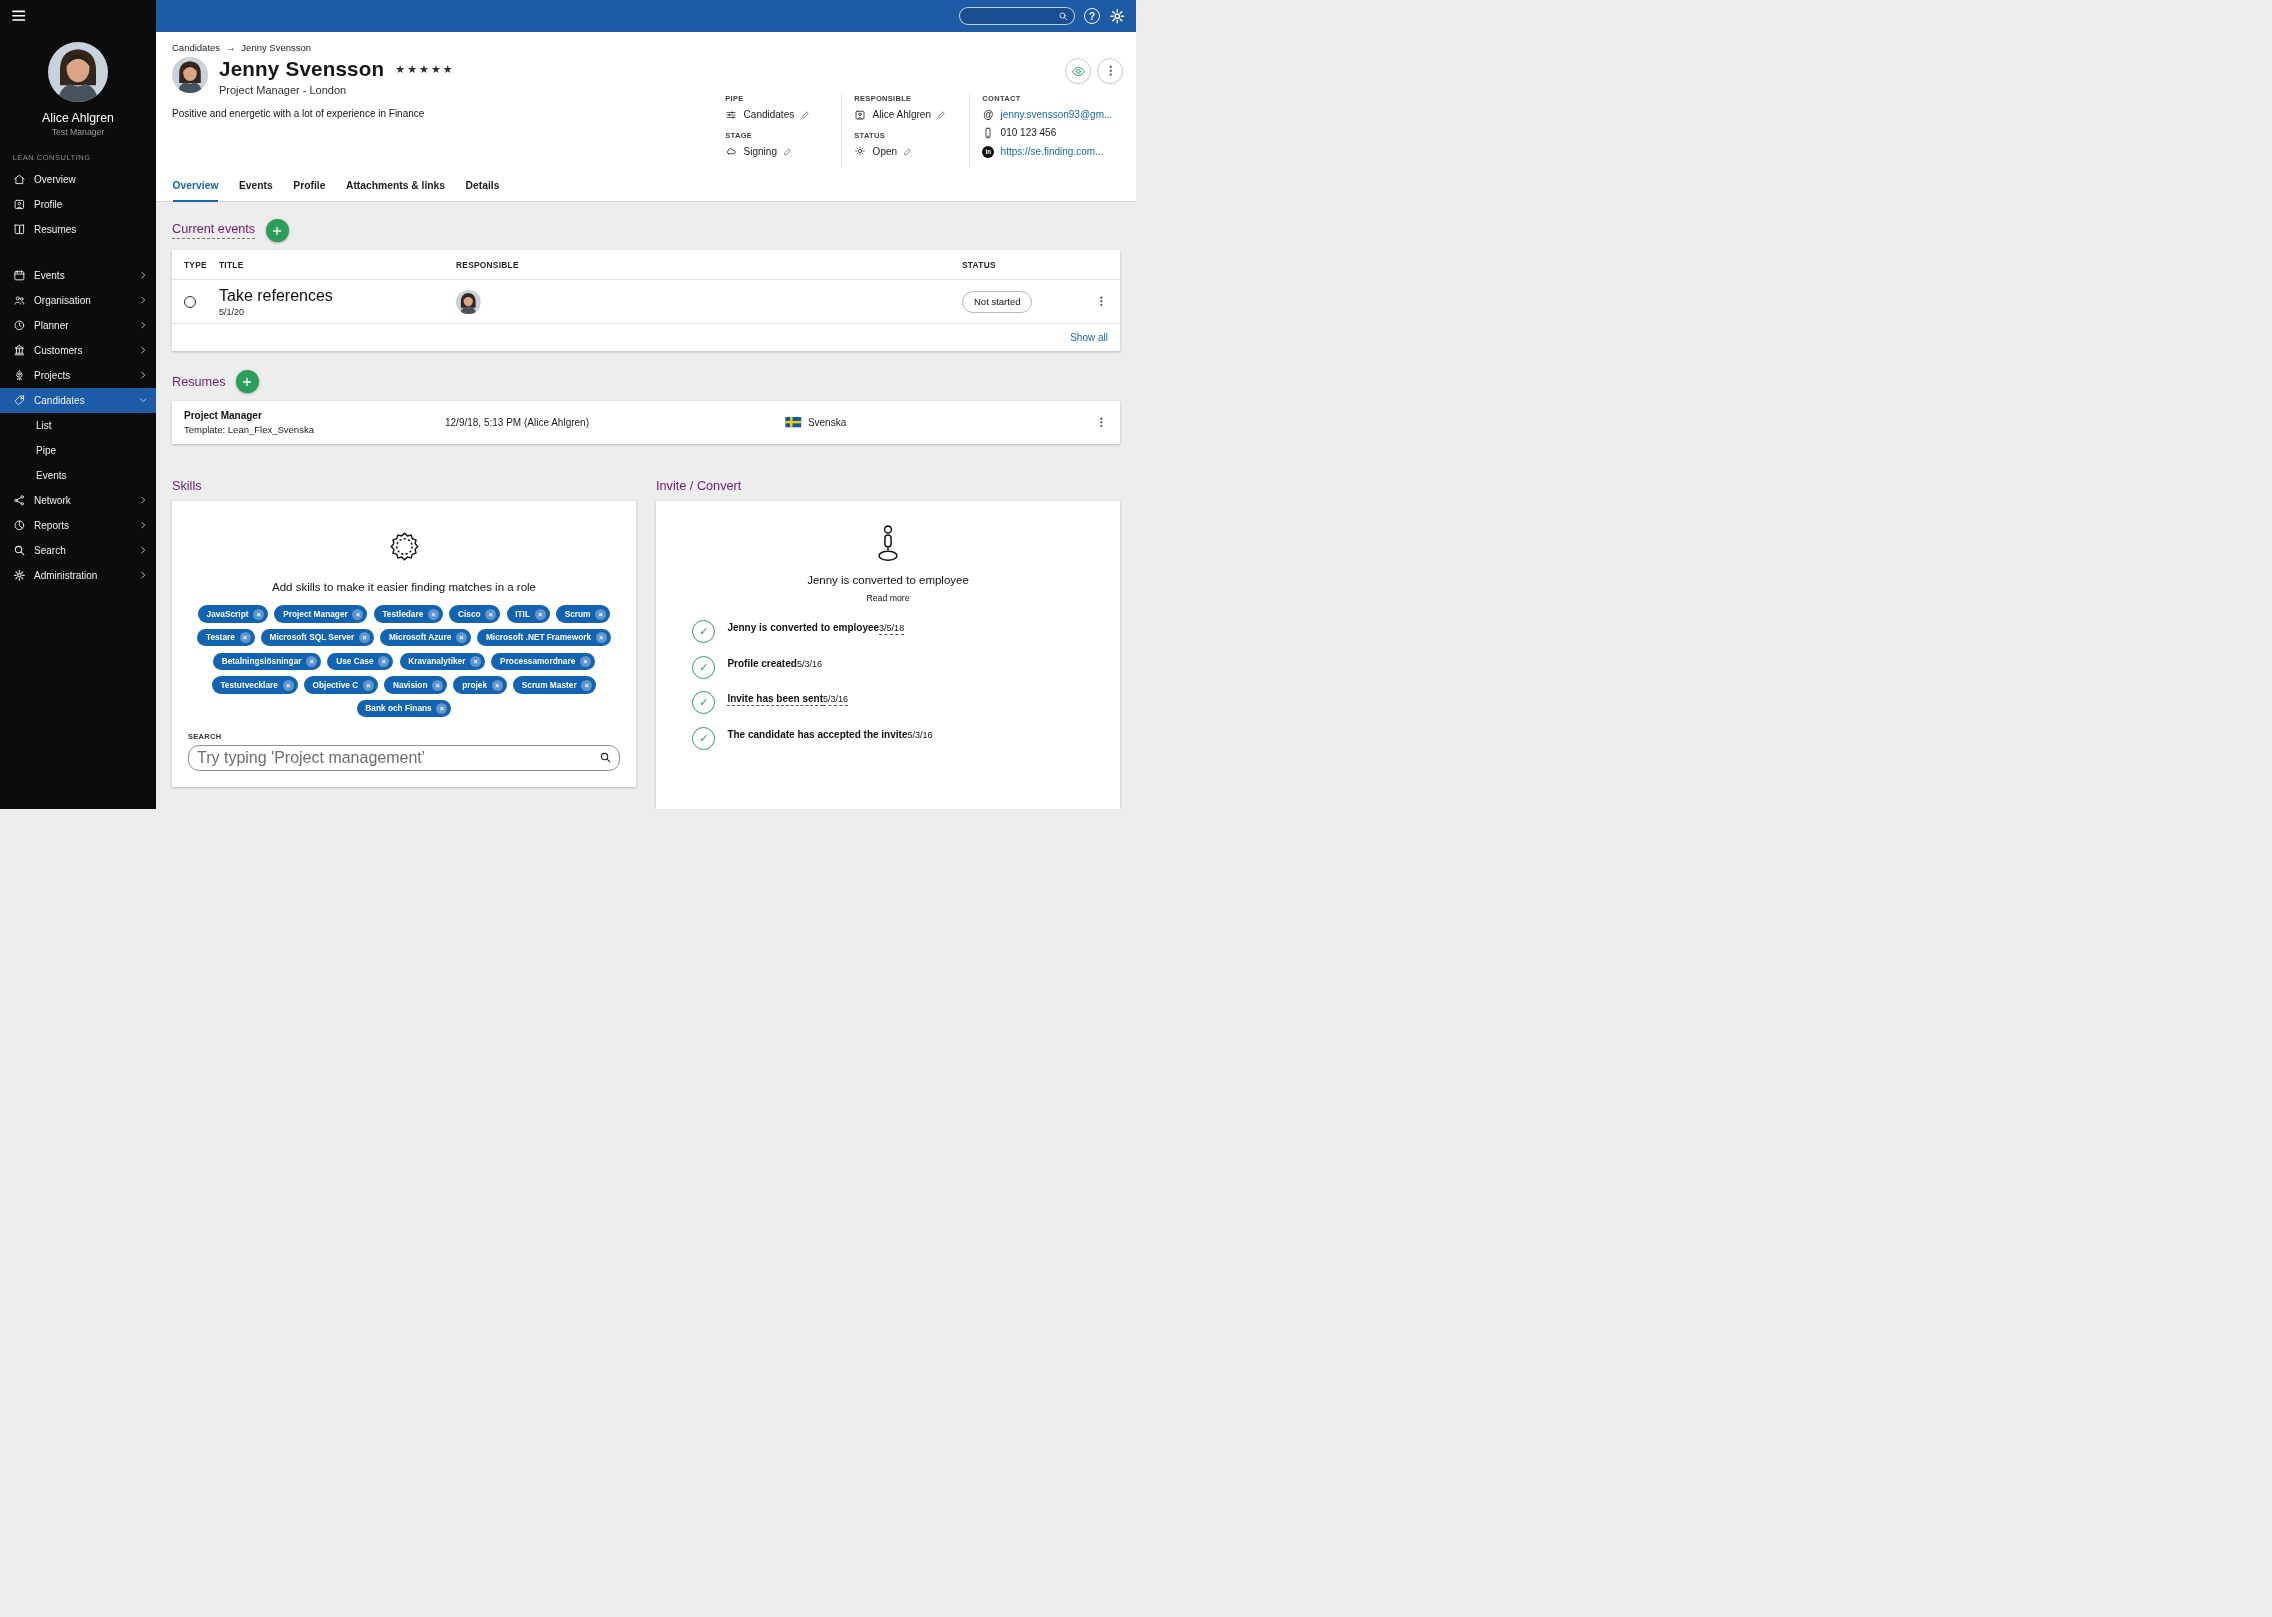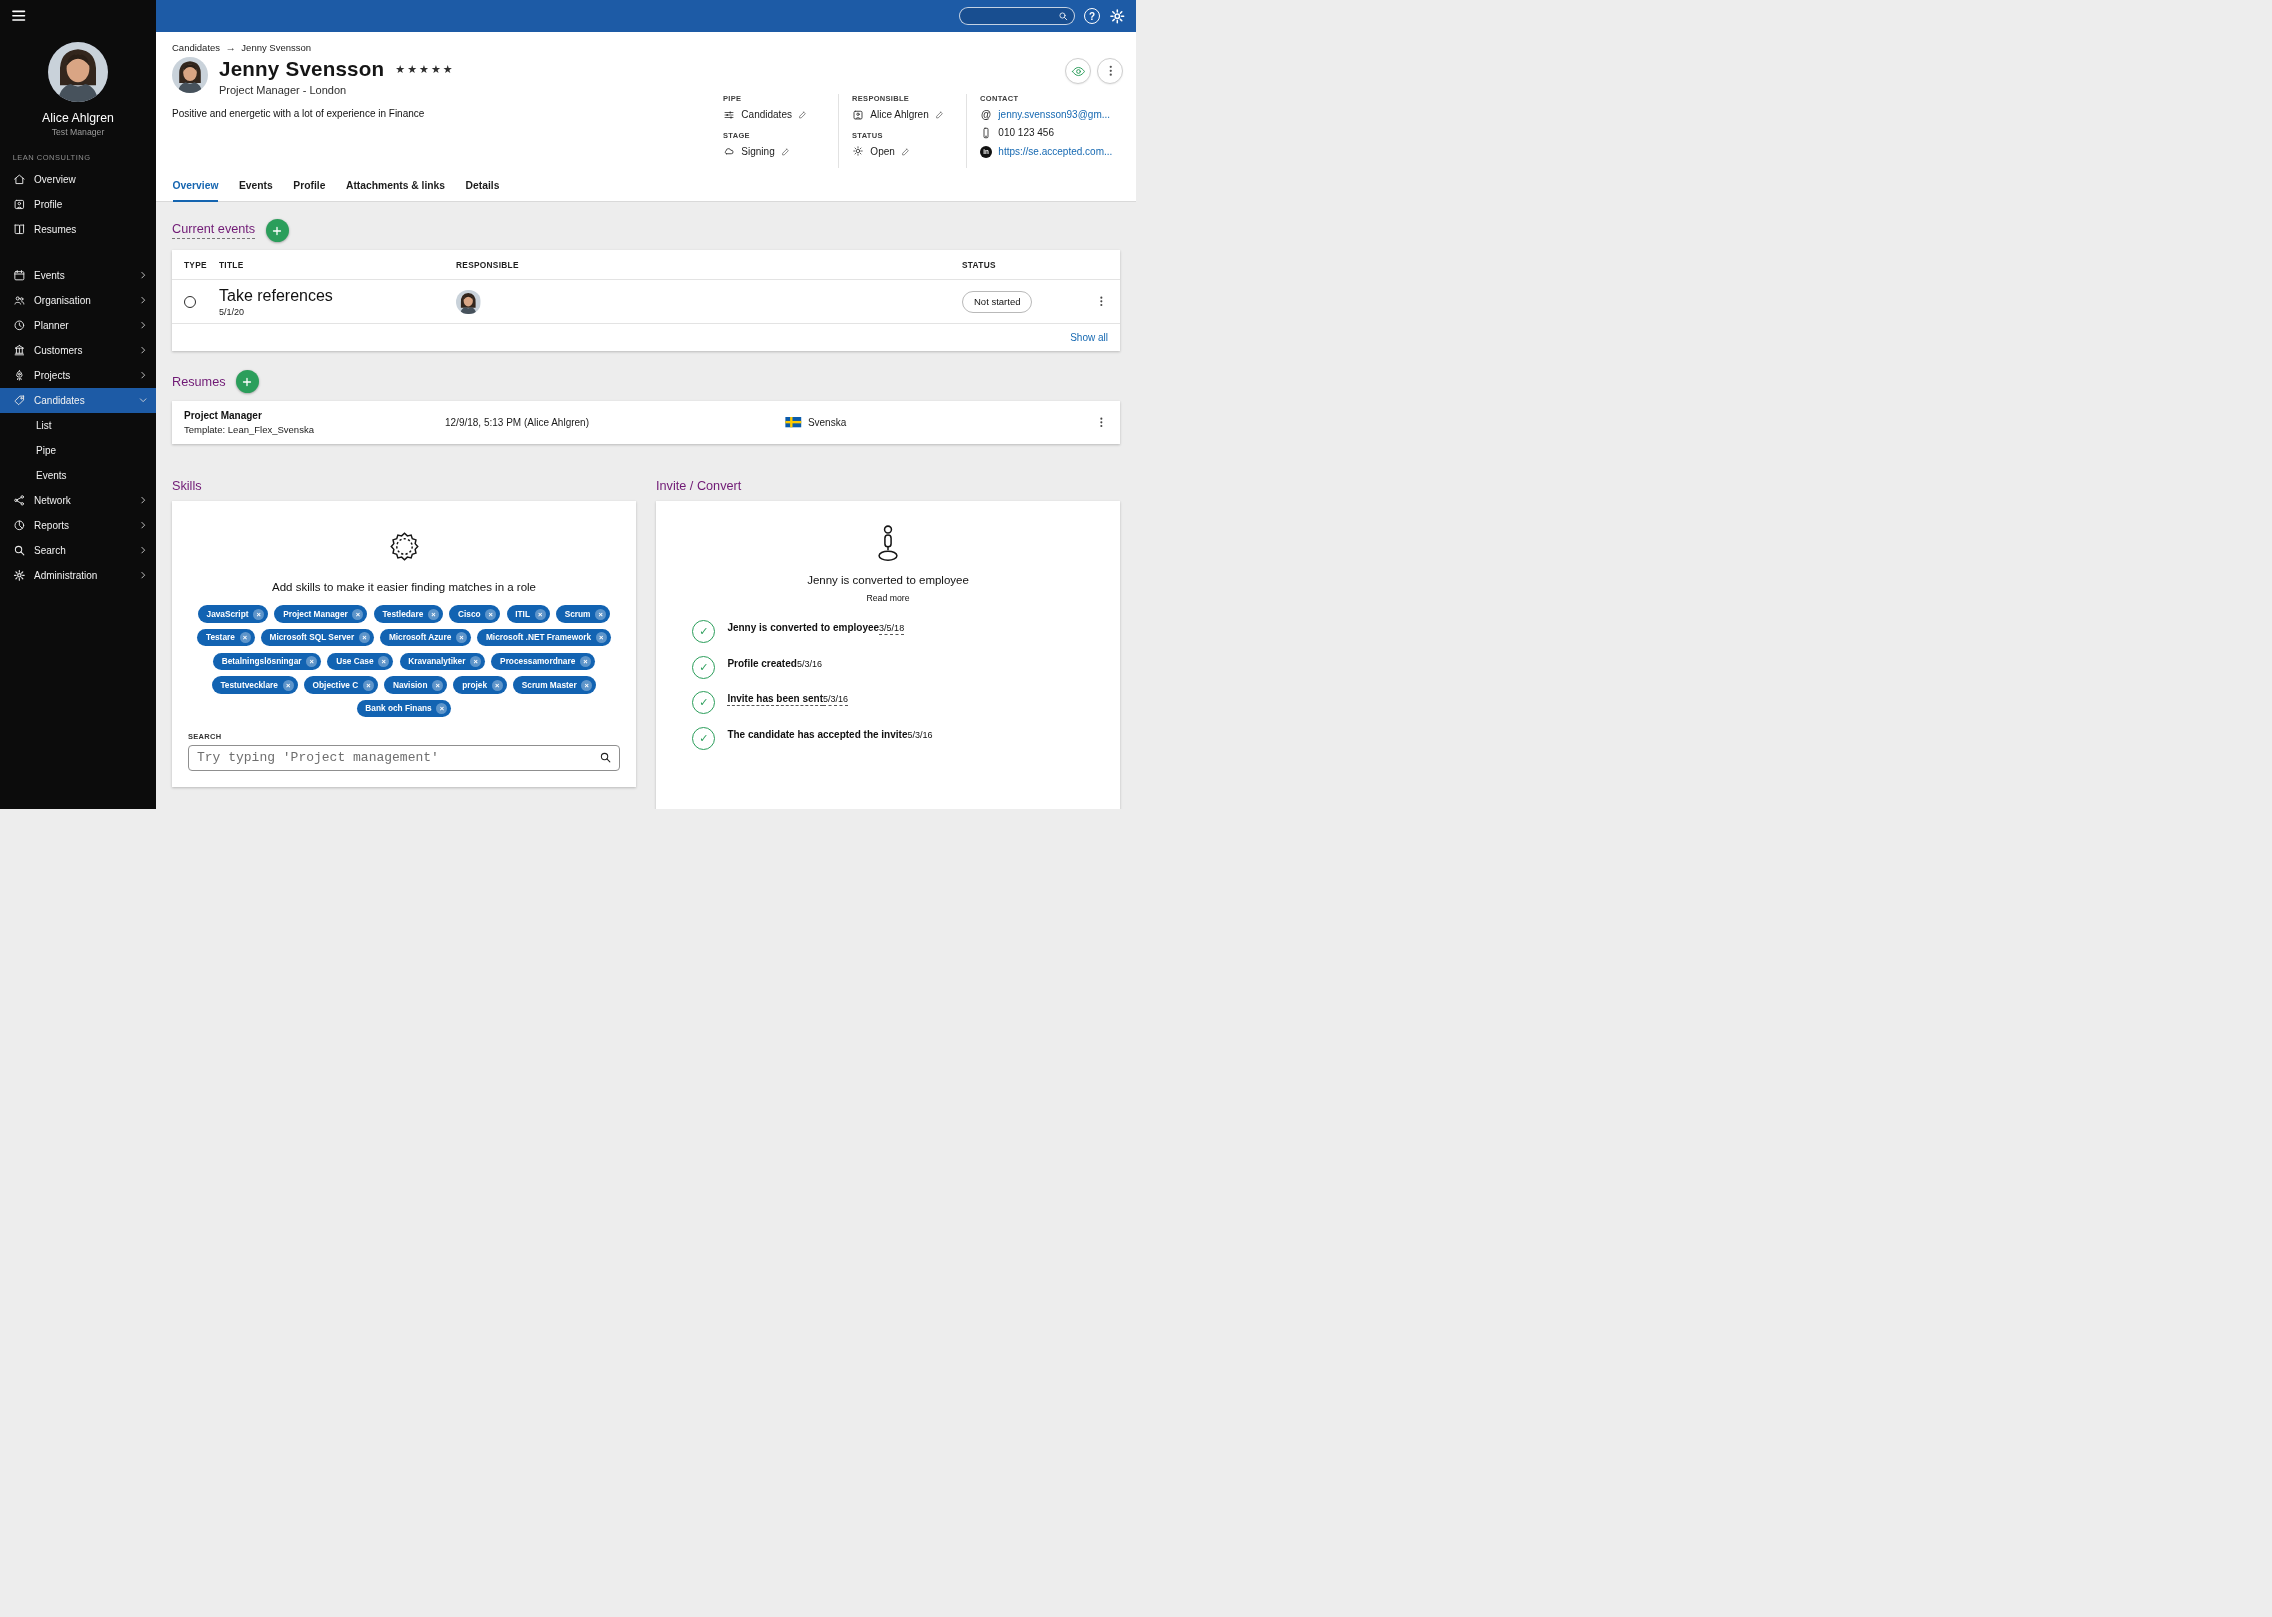--- a/index.html
+++ b/index.html
@@ -104,21 +104,21 @@
 
 .bottom{display:grid;grid-template-columns:1fr 1fr;gap:20px;margin-top:29px;align-items:start}
 .skills-card{padding:19px 16px 16px;text-align:center}
 .badge-i{width:47px;height:47px;margin:3.2px auto 0;color:#161616}
 .skills-cap{font-size:11.5px;color:#111;margin-top:11px}
 .chips{display:flex;flex-wrap:wrap;justify-content:center;gap:6.3px;margin-top:12px}
 .chip{background:#1263b2;color:#fff;border-radius:10.3px;padding:3.2px 4px 3.2px 8.7px;font-size:8.3px;font-weight:700;display:inline-flex;align-items:flex-start;gap:4.7px}
 .chip-x{width:11px;height:11px;border-radius:50%;background:rgba(255,255,255,.32);display:flex;align-items:center;justify-content:center;font-size:7.5px}
 .search-label{text-align:left;font-size:7.5px;font-weight:700;letter-spacing:0.3px;color:#333;margin:14.2px 0 4px}
 .skill-search{position:relative}
-.skill-search input{width:100%;height:26px;border:0.8px solid #8f8f8f;border-radius:4px;padding:0 28.5px 0 8px;font-size:13px;color:#333;font-family:Liberation Mono, monospace;outline:none;background:#fff}
+.skill-search input{width:100%;height:26px;border:0.8px solid #8f8f8f;border-radius:11px;padding:0 28.5px 0 8px;font-size:16px;color:#333;font-family:Liberation Sans, sans-serif;outline:none;background:#fff}
 .skill-search input::placeholder{color:#6e6e6e}
 .ss-icon{position:absolute;right:8px;top:6.3px;width:12.7px;height:12.7px;color:#222}
 .invite-card{padding:19px 17.4px 16px;min-height:347px;text-align:center}
 .person-i{width:44px;height:44px;margin:1.6px auto 0;color:#161616}
 .inv-head{font-size:11.5px;color:#111;margin-top:8px}
 .read-more{display:inline-block;font-size:8.7px;color:#111;margin-top:7.1px}
 .steps{margin-top:16px;text-align:left;padding-left:19px}
 .step{display:flex;gap:12px;margin-bottom:12.7px}
 .step-check{width:23px;height:23px;border-radius:50%;border:1.6px solid #2b9e5b;color:#2b9e5b;font-size:11px;display:flex;align-items:center;justify-content:center;flex:none}
 .step-label{display:inline-block;font-size:10px;font-weight:700;color:#111;padding-top:1.6px}
@@ -485,21 +485,21 @@
             <span class="iv-icon" data-interactable="false">
                 <svg viewBox="0 0 24 24" fill="none" stroke="currentColor" stroke-width="1.8" stroke-linecap="round" stroke-linejoin="round" width="100%" height="100%">
                   <rect x="8" y="2.5" width="8" height="19" rx="2"></rect>
                   <path d="M11 18.5h2"></path>
                 </svg>
               </span>
             <span data-interactable="false">010 123 456</span>
           </div>
           <div class="info-row">
             <span class="li-badge" data-interactable="false">in</span>
-            <a class="info-link" data-interactable="true">https://se.accepted.com...</a>
+            <a class="info-link" data-interactable="true">https://se.finding.com...</a>
           </div>
         </div>
       </div>
 
       <nav class="tabs" data-interactable="false">
           <div class="tab active" data-interactable="true">Overview</div>
           <div class="tab" data-interactable="true">Events</div>
           <div class="tab" data-interactable="true">Profile</div>
           <div class="tab" data-interactable="true">Attachments &amp; links</div>
           <div class="tab" data-interactable="true">Details</div>

